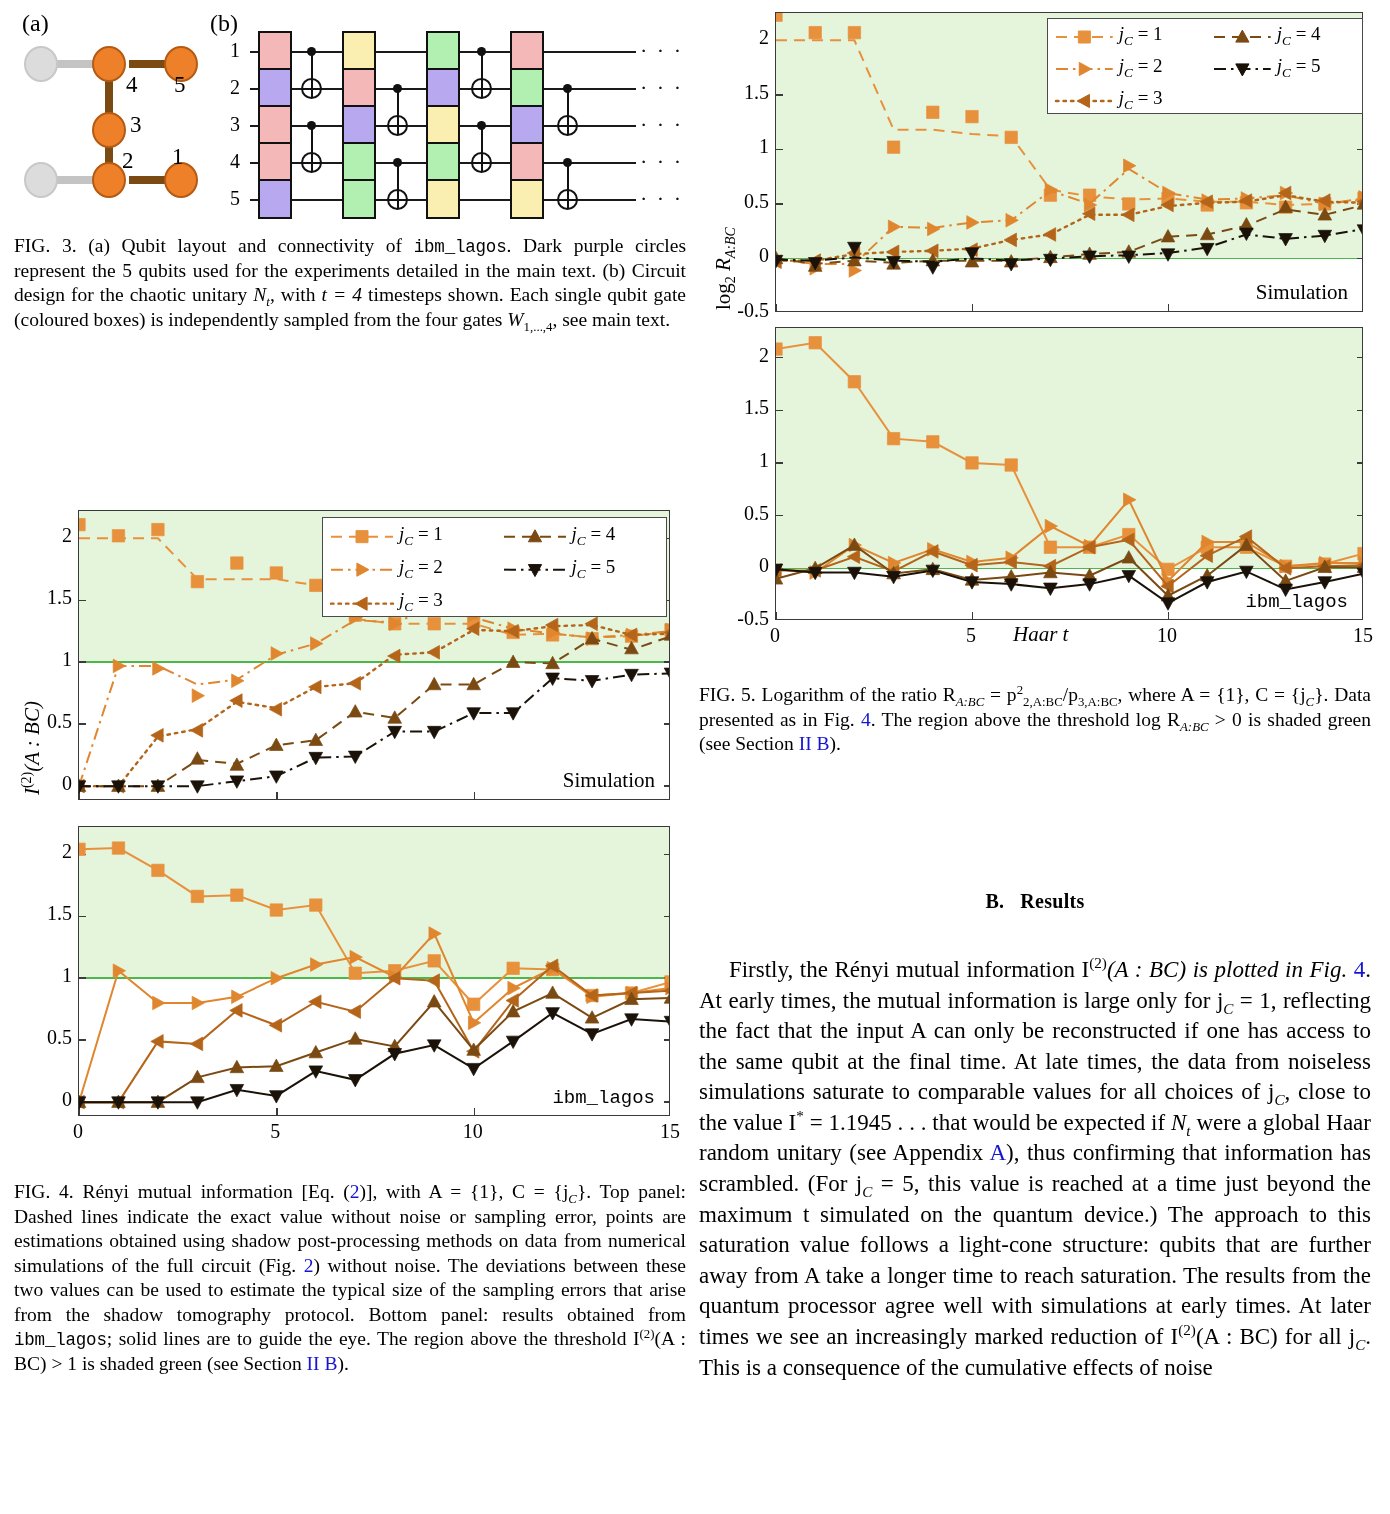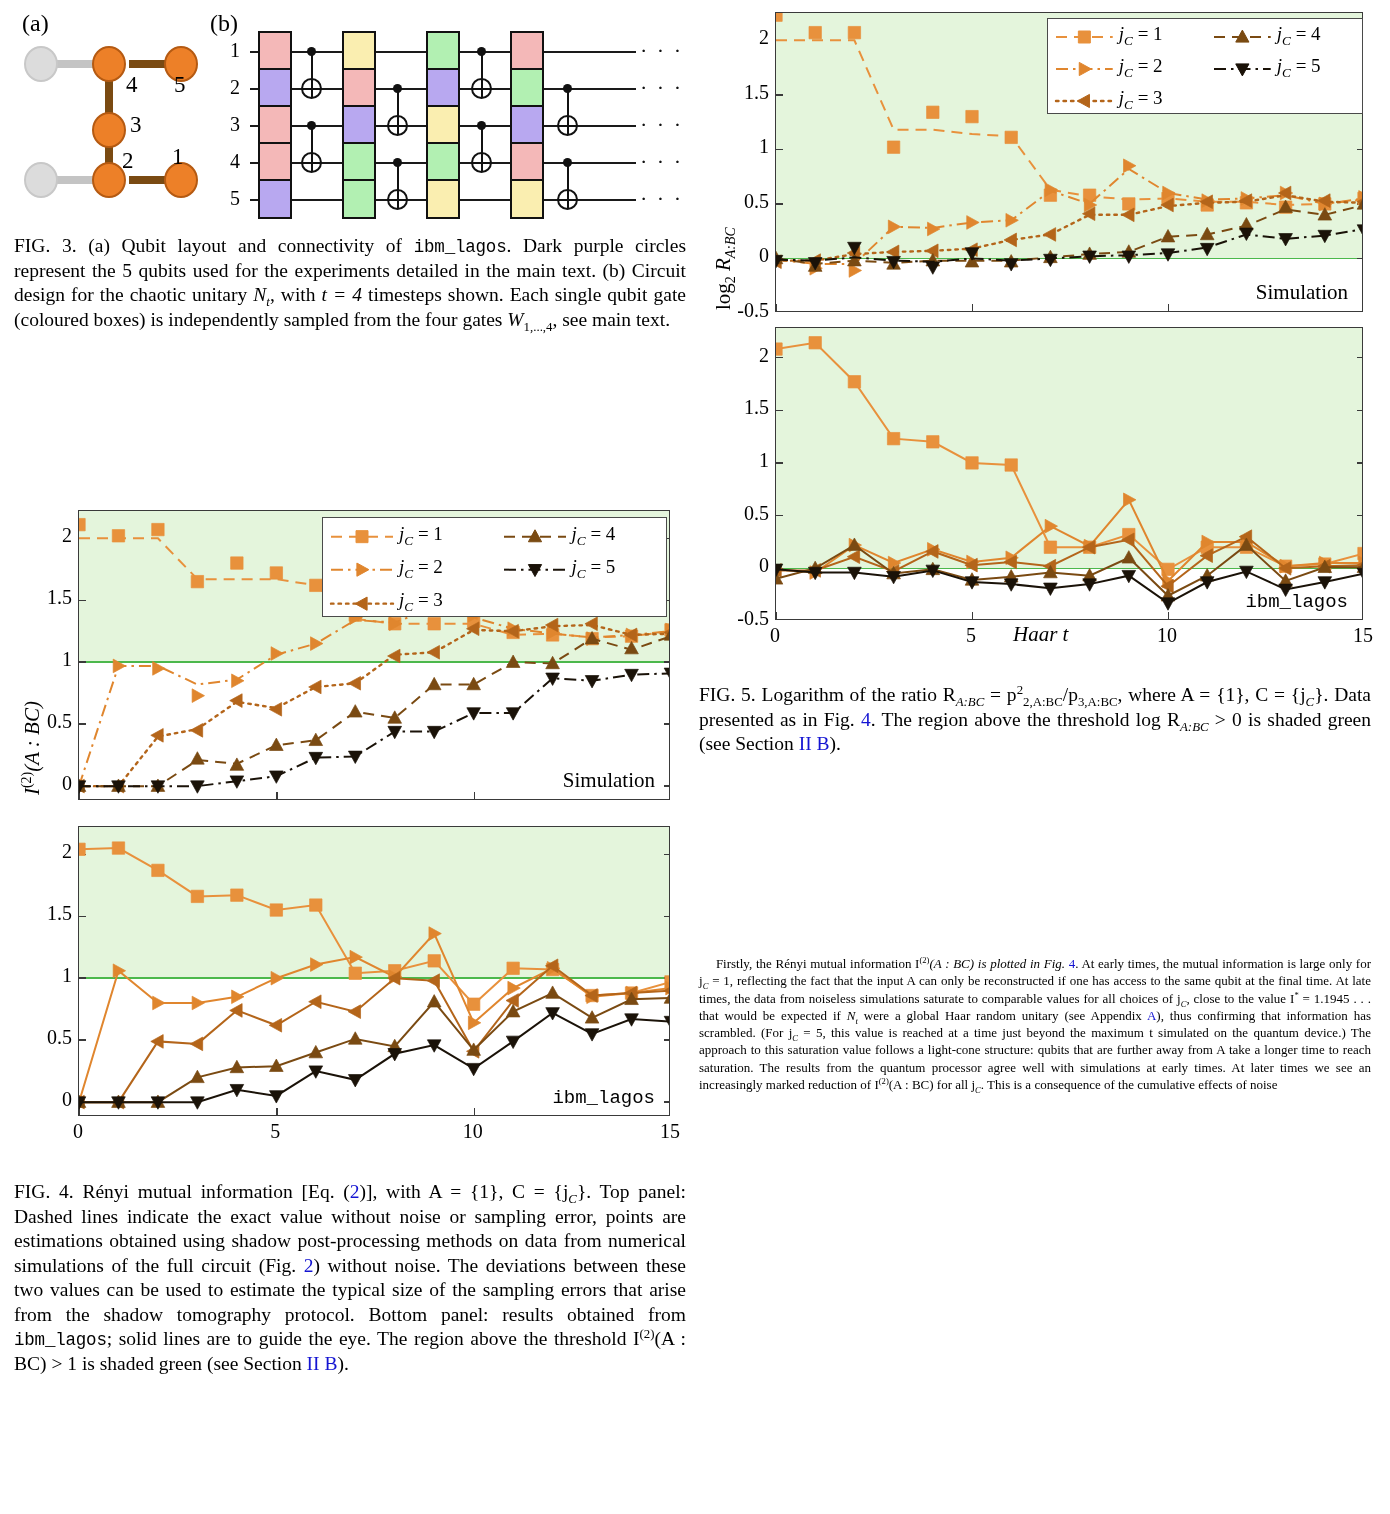--- a/index.html
+++ b/index.html
@@ -10,21 +10,21 @@
   }
   .col{position:absolute;top:0;width:695px;height:1514px;}
   .col-left{left:0;}
   .col-right{left:695px;}
 
   .caption{
     font-size:19.5px;line-height:1.26;text-align:justify;
     text-justify:inter-word;hyphens:none;
   }
   .body-text{
-    font-size:13px;line-height:1.33;text-align:justify;
+    font-size:23px;line-height:1.33;text-align:justify;
   }
   .indent{text-indent:1.3em;}
   .mono{font-family:"Liberation Mono", monospace;font-size:17.5px;letter-spacing:-0.2px;}
   .it{font-style:italic;}
   .lnk{color:#1414d2;}
   .sec-head{text-align:center;font-weight:bold;font-size:20px;letter-spacing:.3px;}
   sup{font-size:.66em;vertical-align:super;line-height:0;}
   sub{font-size:.66em;vertical-align:sub;line-height:0;}
 
   
@@ -770,17 +770,20 @@
           </svg>
           <span style="position: absolute; left: 64.72px; top: 2px; font-style: normal;"><i>j</i><sub style="font-size:.7em"><i>C</i></sub> = 5</span>
         </div>
       </div>
     </div>
 
   <div class="caption" style="position:absolute;left:4px;top:683px;width:672px;">
     <span>FIG. 5.</span><span> Logarithm of the ratio R</span><sub class="it">A:BC</sub><span> = p</span><sup>2</sup><sub>2,A:BC</sub><span>/p</span><sub>3,A:BC</sub><span>, where A = {1}, C = {j</span><sub class="it">C</sub><span>}. Data presented as in Fig. </span><span class="lnk">4</span><span>. The region above the threshold log R</span><sub class="it">A:BC</sub><span> &gt; 0 is shaded green (see Section </span><span class="lnk">II B</span><span>).</span>
   </div>
 
+  <div class="sec-head" style="position:absolute;left:4px;top:890px;width:672px;">
+    <span>B.</span><span>&nbsp;&nbsp;&nbsp;</span><span>Results</span>
+  </div>
 
   <div class="body-text indent" style="position:absolute;left:4px;top:955px;width:672px;">
     <span>Firstly, the Rényi mutual information I</span><sup>(2)</sup><span class="it">(A : BC) is plotted in Fig. </span><span class="lnk">4</span><span>. At early times, the mutual information is large only for j</span><sub class="it">C</sub><span> = 1, reflecting the fact that the input A can only be reconstructed if one has access to the same qubit at the final time. At late times, the data from noiseless simulations saturate to comparable values for all choices of j</span><sub class="it">C</sub><span>, close to the value I</span><sup>*</sup><span> = 1.1945 . . . that would be expected if </span><span class="it">N</span><sub class="it">t</sub><span> were a global Haar random unitary (see Appendix </span><span class="lnk">A</span><span>), thus confirming that information has scrambled. (For j</span><sub class="it">C</sub><span> = 5, this value is reached at a time just beyond the maximum t simulated on the quantum device.) The approach to this saturation value follows a light-cone structure: qubits that are further away from A take a longer time to reach saturation. The results from the quantum processor agree well with simulations at early times. At later times we see an increasingly marked reduction of I</span><sup>(2)</sup><span>(A : BC) for all j</span><sub class="it">C</sub><span>. This is a consequence of the cumulative effects of noise</span>
   </div>
 </div>
 
 </body></html>

